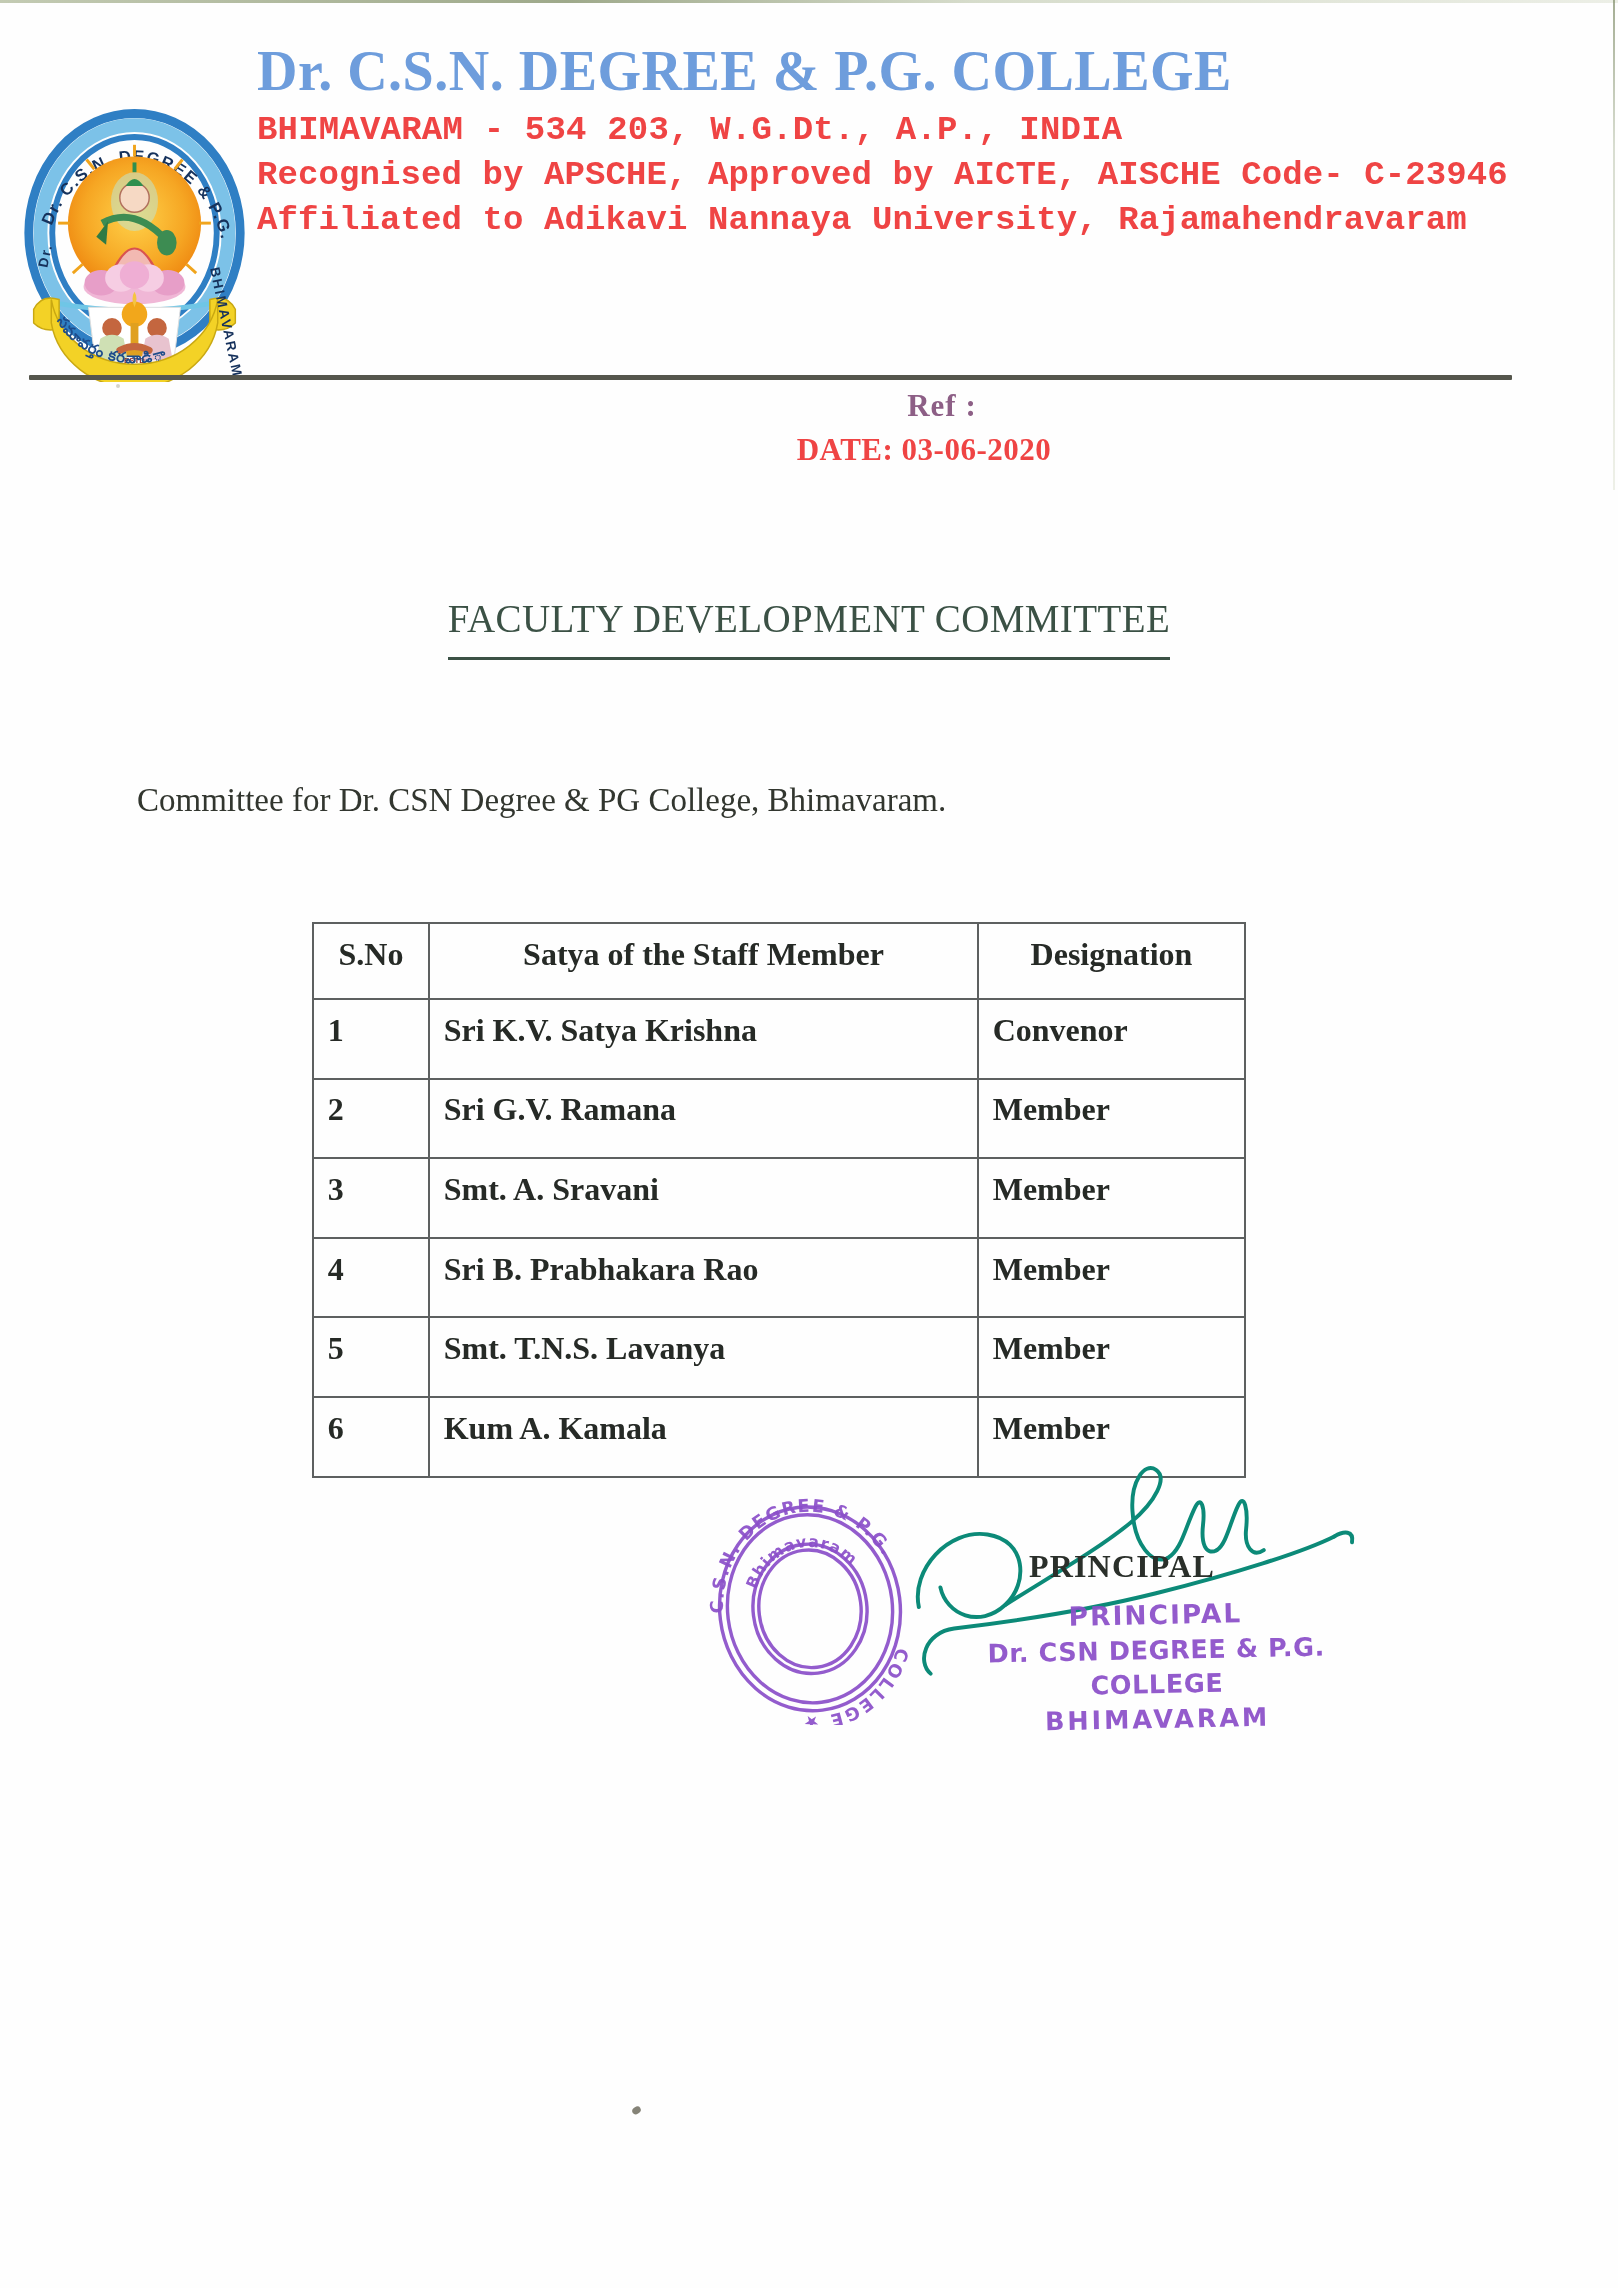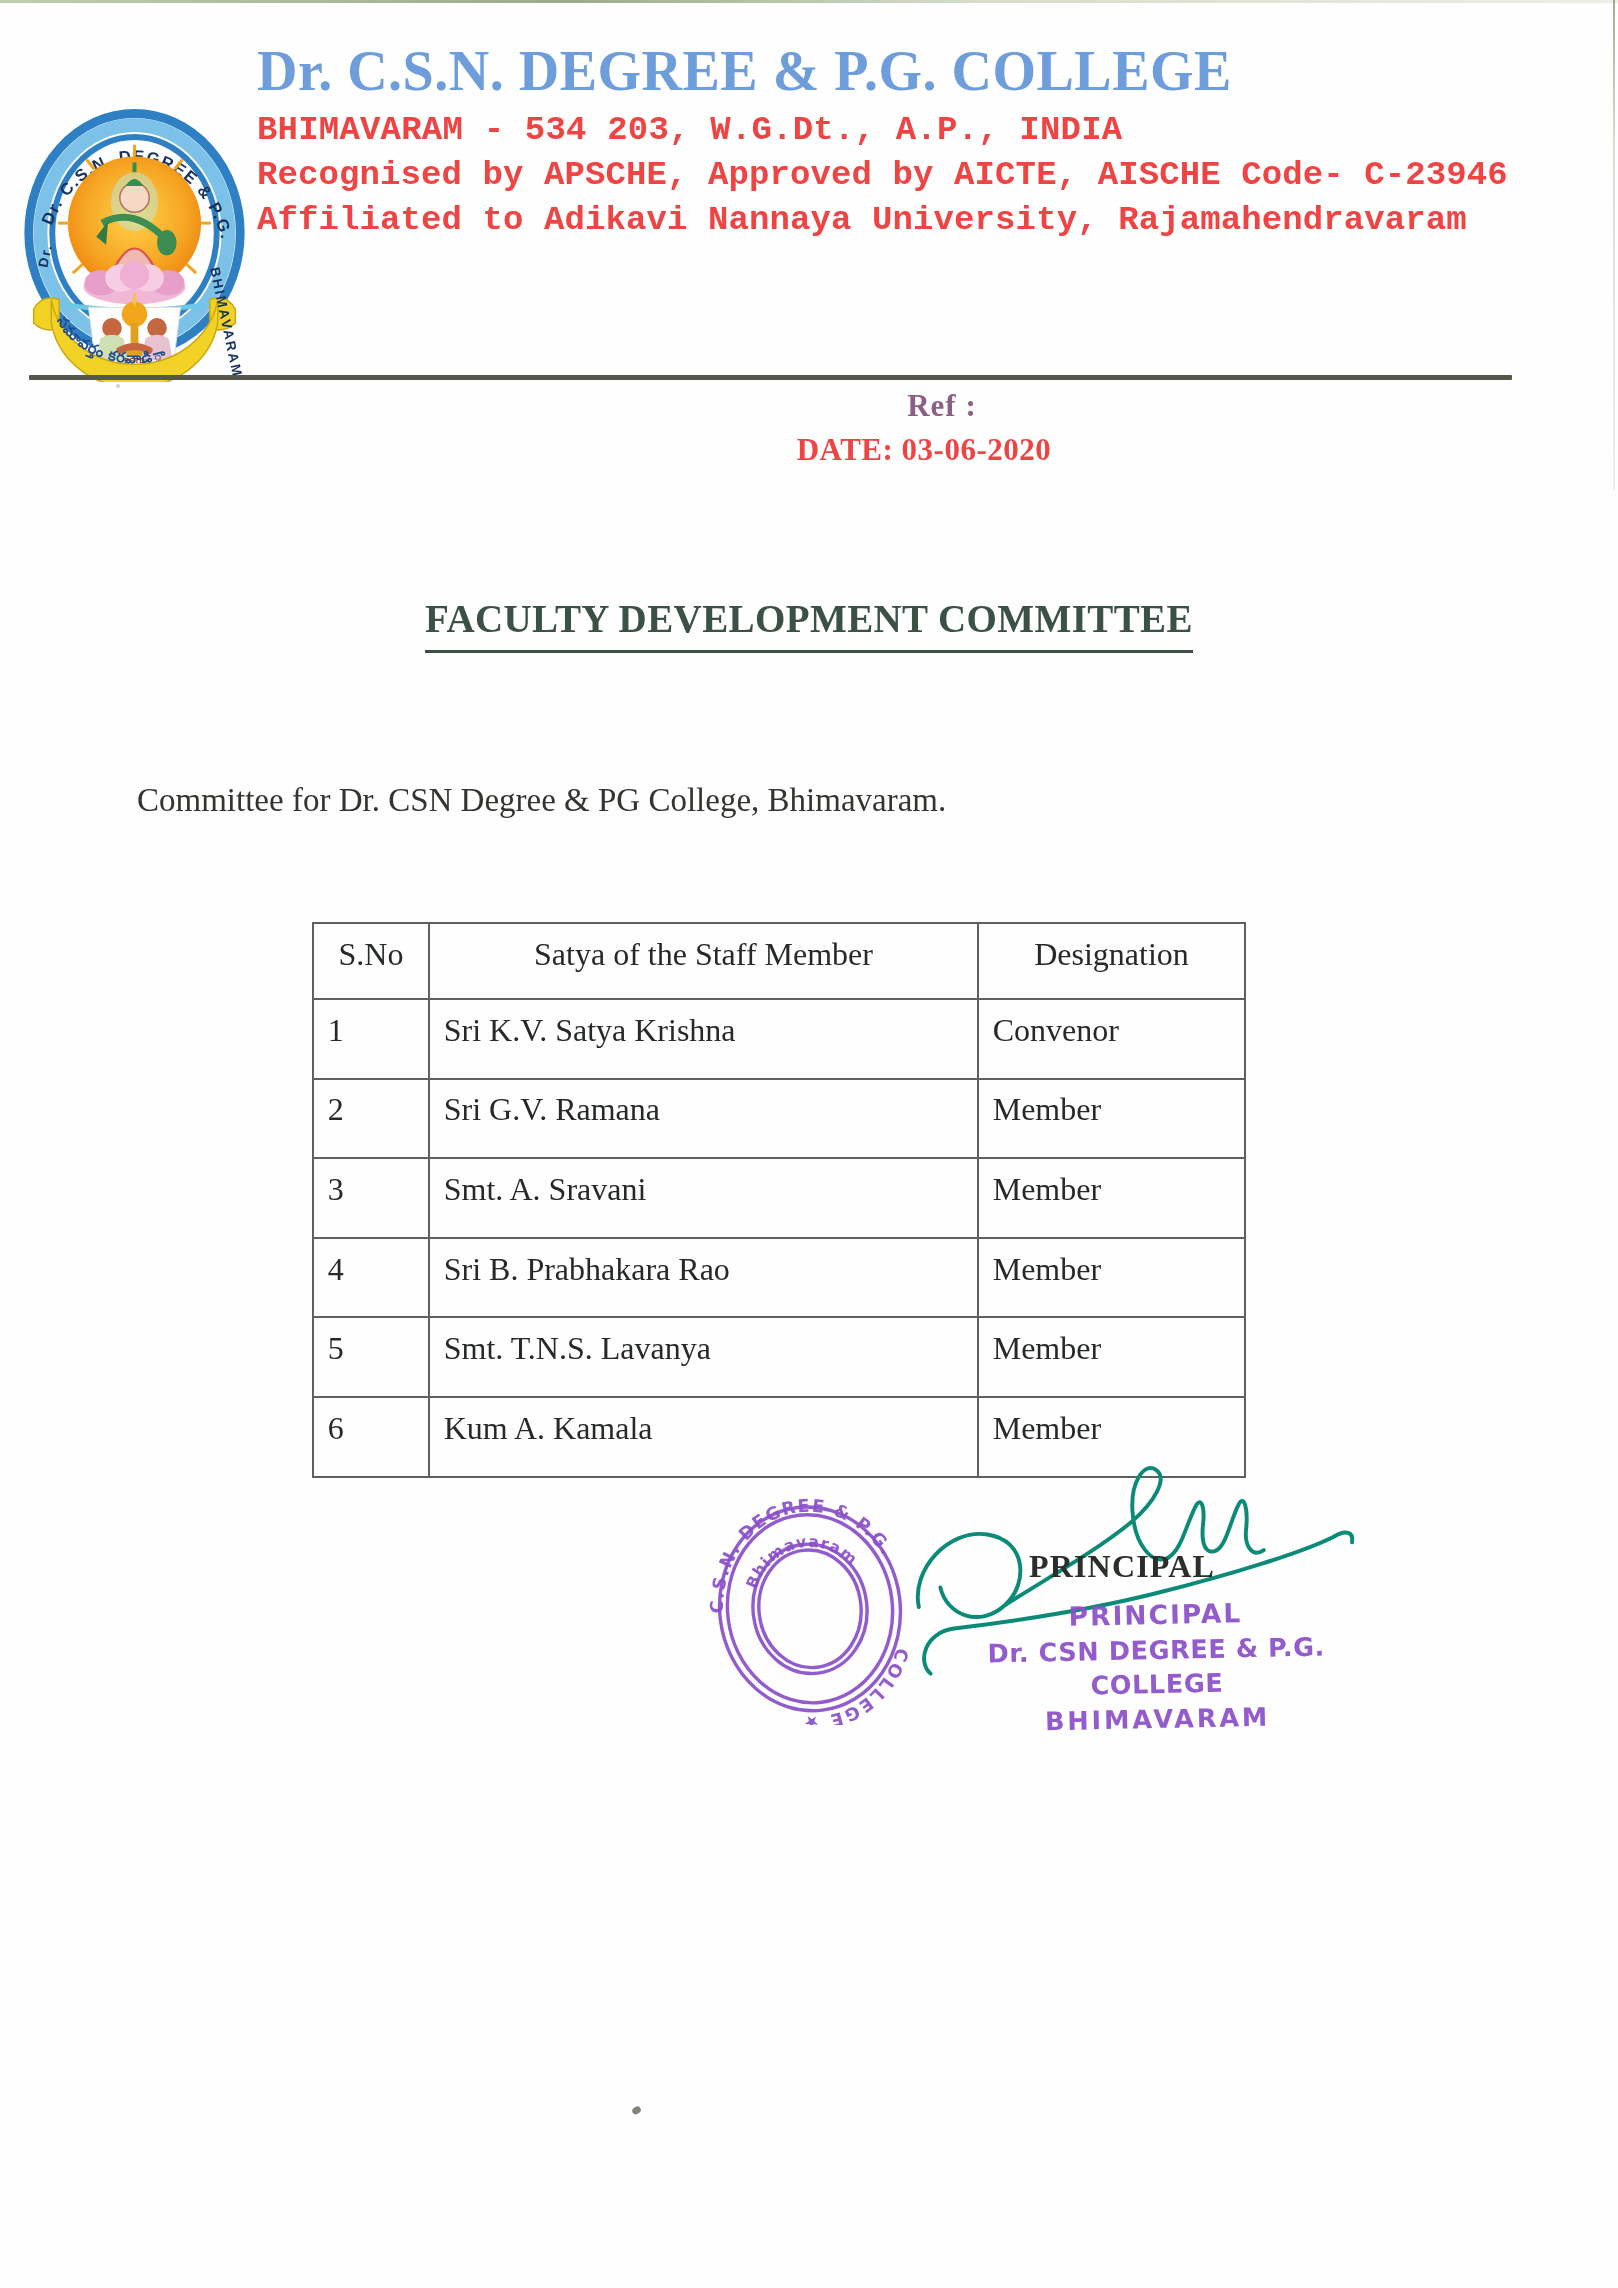--- a/index.html
+++ b/index.html
@@ -43,37 +43,37 @@
   
   .refblock{position:absolute;left:0;top:388px;width:1618px;}
   .ref-line{text-align:center;padding-left:225px;margin-left:41px;}
   .ref-label{font-weight:bold;font-size:31px;color:#8d5f86;letter-spacing:1px;}
   .date-line{text-align:center;padding-left:230px;margin-top:7.8px;}
   .date-text{font-weight:bold;font-size:31px;color:#ef4444;letter-spacing:0.5px;}
 
   
   .doc-title{position:absolute;left:0;top:596px;width:1618px;text-align:center;}
   .doc-title span{
-    font-weight:bold;font-size:39px;color:#3b5145;letter-spacing:0.4px;
-    border-bottom:3.9px solid #3b5145;padding-bottom:10px;
+    font-weight:normal;font-size:39px;color:#3b5145;letter-spacing:0.4px;
+    border-bottom:3.9px solid #3b5145;padding-bottom:17px;
   }
 
   
   .para{position:absolute;left:137px;top:766px;width:1304px;
     font-size:33px;color:#32362f;line-height:1.62;text-align:justify;}
   .para .indent{display:inline-block;width:69px;}
   .para-l1{text-align:justify;text-align-last:justify;}
   .para-l2{text-align:left;margin-top:7.8px;}
 
   
   .tbl-wrap{position:absolute;left:312px;top:922px;width:931px;}
   table{border-collapse:collapse;width:931px;table-layout:fixed;}
   table td,table th{
     border:2px solid #5d6060;
-    font-size:32px;color:#262a26;font-weight:normal;
+    font-size:32px;color:#262a26;font-weight:bold;
     padding:11.8px 13.7px 13.7px 13.7px;
     vertical-align:top;
     line-height:1.15;
     height:30px;
   }
   col.c1{width:116px;}
   col.c2{width:549px;}
   col.c3{width:267px;}
   thead th{text-align:center;}
   thead th.h-left{text-align:center;}

